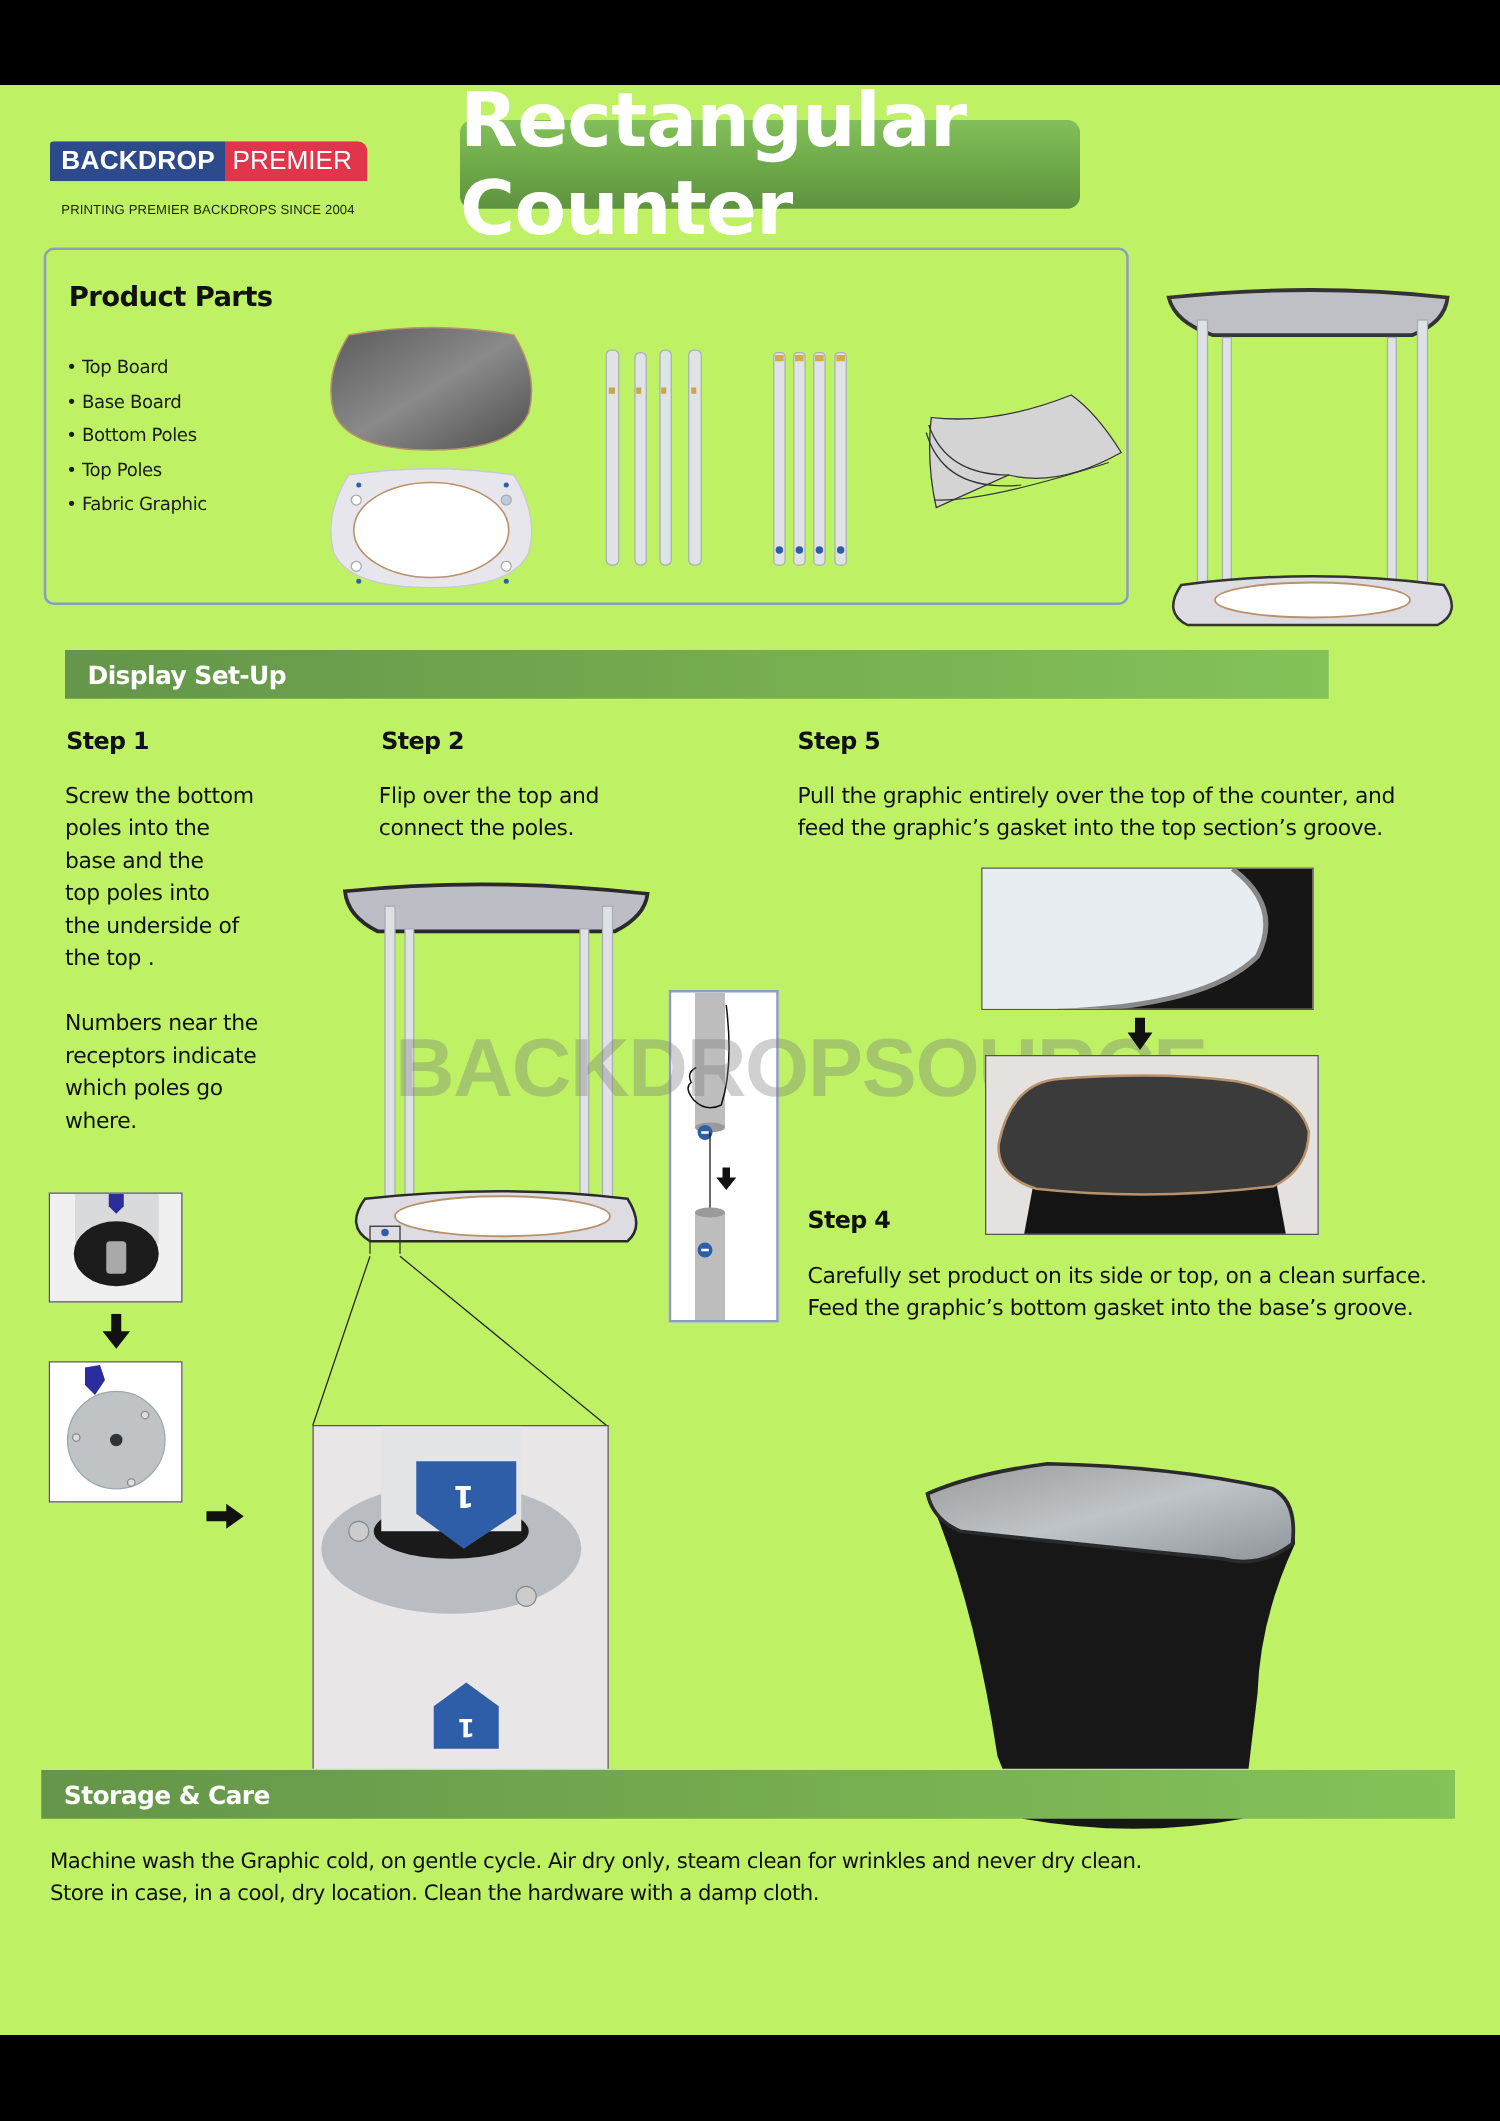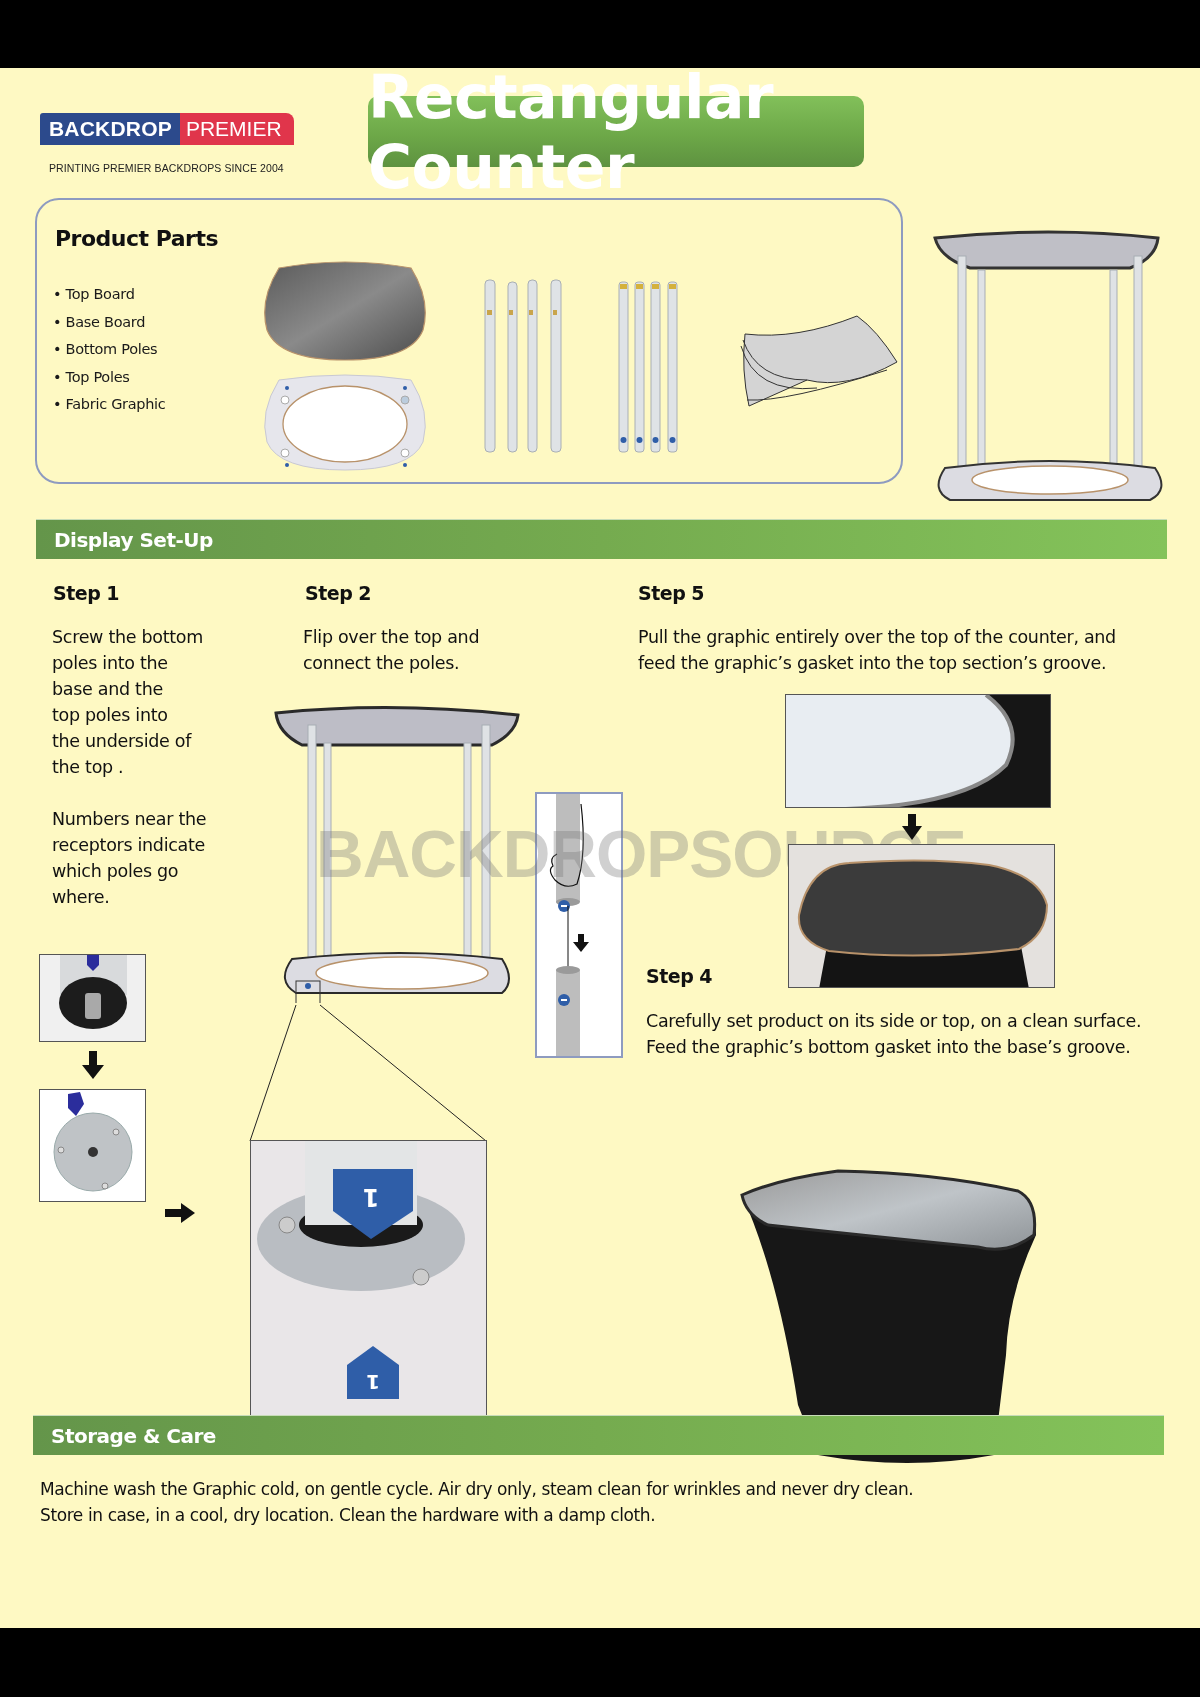--- a/index.html
+++ b/index.html
@@ -1,35 +1,35 @@
 <!DOCTYPE html>
 <html><head>
 <meta charset="utf-8">
 <style>
   * { box-sizing: border-box; margin: 0; padding: 0; }
   html, body { width: 1200px; height: 1697px; background: #000; overflow: hidden; }
   body { font-family: "Liberation Sans", "DejaVu Sans", sans-serif; color: #1a1a1a; position: relative; }
-  .page { position: absolute; left: 0; top: 68px; width: 1200px; height: 1560px; background: #fef9c3; }
+  .page { position: absolute; left: 0; top: 68px; width: 1200px; height: 1560px; background: #bef264; }
   .abs { position: absolute; }
 
   
   .logo { left: 40px; top: 45px; width: 254px; }
   .logo-bar { display: flex; height: 32px; border-radius: 3px 8px 0 0; overflow: hidden; }
   .logo-a { background: #2c4a8c; color: #fff; font-weight: bold; font-size: 21px; line-height: 32px; padding: 0 8px 0 9px; letter-spacing: 0.2px; }
   .logo-b { background: #e0354b; color: #fff; font-size: 21px; line-height: 32px; padding: 0 10px 0 6px; flex: 1; }
   .logo-tag { font-size: 10.5px; color: #222; margin-top: 17px; padding-left: 9px; letter-spacing: 0.1px; }
 
   
   .title-badge { left: 368px; top: 28px; width: 496px; height: 71px; border-radius: 10px;
     background: linear-gradient(180deg, #82c05a 0%, #6da848 55%, #5e9240 100%);
     color: #fff; font-family: "DejaVu Sans", sans-serif; font-weight: bold; font-size: 60px;
     display: flex; align-items: center; justify-content: center; letter-spacing: -0.5px; }
 
   
-  .parts-box { left: 35px; top: 130px; width: 868px; height: 286px; border: 2px solid #8e9bc0; border-radius: 24px; text-decoration: underline; }
+  .parts-box { left: 35px; top: 130px; width: 868px; height: 286px; border: 2px solid #8e9bc0; border-radius: 8px; text-decoration: underline; }
   .parts-title { left: 18px; top: 26px; font-size: 22px; font-weight: bold; font-family: "DejaVu Sans", sans-serif; color: #111; letter-spacing: -0.5px; }
   .parts-list { left: 16px; top: 86px; list-style: none; }
   .parts-list li { font-size: 14.5px; height: 27.5px; color: #1a1a1a; font-family: "DejaVu Sans", sans-serif; letter-spacing: -0.3px; }
   .parts-list li::before { content: "• "; }
 
   
   .section-bar { height: 40px; background: linear-gradient(90deg, #64954a 0%, #75ab4f 50%, #84c35a 100%); color: #fff;
     font-weight: bold; font-size: 20px; line-height: 40px; padding-left: 18px; font-family: "DejaVu Sans", sans-serif; letter-spacing: -0.5px;
     border-top: 1px solid #c7dcb8; }
 
@@ -134,21 +134,21 @@
     <g fill="#dfe2e5" stroke="#a7adb3">
       <rect x="28" y="28" width="8" height="228"></rect>
         <rect x="48" y="42" width="7" height="196"></rect>
       <rect x="180" y="42" width="7" height="196"></rect>
         <rect x="204" y="28" width="8" height="228"></rect>
     </g>
     <path d="M15 240 Q120 226 225 240 Q240 262 220 272 L20 272 Q0 262 15 240Z" fill="#dcdce2" stroke="#333" stroke-width="2"></path>
     <ellipse cx="120" cy="252" rx="78" ry="14" fill="#fff" stroke="#b8926a" stroke-width="1.5"></ellipse>
   </svg>
 
-  <div class="abs section-bar" style="left:36px;top:451px;width:1131px;">Display Set-Up</div>
+  <div class="abs section-bar" style="left:52px;top:451px;width:1011px;">Display Set-Up</div>
 
   <div class="abs step-title" style="left:53px;top:514px">Step 1</div>
   <div class="abs step-text" style="left:52px;top:556px;width:220px">Screw the bottom
 poles  into the
 base  and the
 top poles  into
 the underside of
 the top .
 
 Numbers near the

